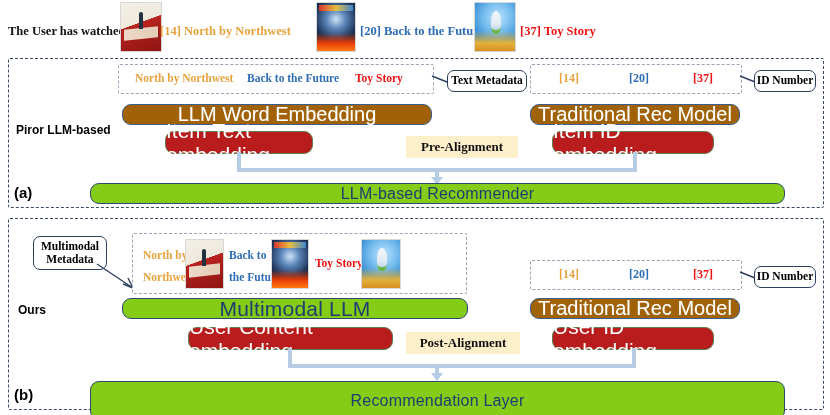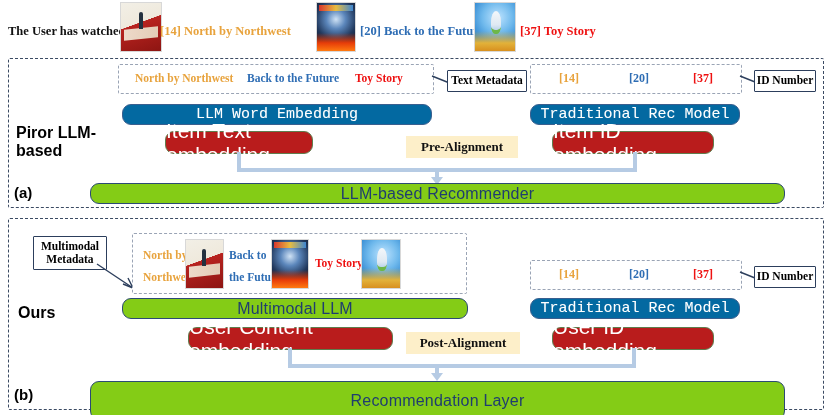--- a/index.html
+++ b/index.html
@@ -68,36 +68,36 @@
   .panel{border:1.6px dashed #3b4a63;border-radius:2px;}
   #panel-a{left:8px;top:58px;width:814px;height:148px;}
   #panel-b{left:8px;top:218px;width:814px;height:190px;}
 
   .panel-tag{
     font-family:"Liberation Sans", sans-serif;
     font-weight:bold;font-size:15px;color:#000;
   }
   .side-label{
     font-family:"Liberation Sans", sans-serif;
-    font-weight:bold;font-size:16px;color:#000;line-height:1.15;
+    font-weight:bold;font-size:12px;color:#000;line-height:1.15;
     text-align:left;
   }
 
   
   .dashbox{border:1.3px dashed #9aa4b5;border-radius:2px;background:#fff;}
 
   
   .bar{
     border-radius:9px;display:flex;align-items:center;justify-content:center;
     box-sizing:border-box;
   }
   .bar-blue{
-    background:#0369a1;border:1.4px solid #3a5f8f;
-    color:#ffffff;font-size:15px;font-weight:400;
-    font-family:Liberation Mono, monospace;
+    background:#a16207;border:1.4px solid #3a5f8f;
+    color:#ffffff;font-size:20px;font-weight:400;
+    font-family:Liberation Sans, sans-serif;
     text-shadow:0 0 1px rgba(255,255,255,.25);
   }
   .bar-green{
     background:#b91c1c;border:1.4px solid #5f7d4d;
     color:#ffffff;font-size:21px;font-weight:400;
     font-family:"Liberation Sans", sans-serif;
   }
   .bar-light{
     background:#84cc16;border:1.4px solid #2c4a74;
     color:#1F3D70;font-size:16px;font-weight:400;
@@ -106,21 +106,21 @@
   }
   .align-box{
     background:#FDEFC9;color:#111;
     font-family:"Liberation Serif", serif;
     font-weight:bold;font-size:13px;
     display:flex;align-items:center;justify-content:center;
   }
 
   
   .callout{
-    background:#ffffff;border:1.4px solid #2c3e5c;border-radius:1px;
+    background:#ffffff;border:1.4px solid #2c3e5c;border-radius:7px;
     font-family:"Liberation Serif", serif;font-weight:bold;font-size:11.5px;
     color:#000;display:flex;align-items:center;justify-content:center;
     text-align:center;line-height:1.15;box-sizing:border-box;
   }
 
   
   .item-text{
     font-family:"Liberation Serif", serif;font-weight:bold;font-size:11.5px;
     white-space:nowrap;
   }
@@ -245,21 +245,21 @@
 <div class="abs dashbox" style="left:530px;top:260px;width:210px;height:28px;">
   <div class="abs id-text" style="left:28px;top:6px;color:#E8A33D;">[14]</div>
   <div class="abs id-text" style="left:98px;top:6px;color:#2E6DB4;">[20]</div>
   <div class="abs id-text" style="left:162px;top:6px;color:#EE1111;">[37]</div>
 </div>
 <svg class="abs lead" style="left:740px;top:266px;" width="22" height="22">
   <path d="M0,6 L20,14" stroke="#2c3e5c" stroke-width="1.4" fill="none"></path>
 </svg>
 <div class="abs callout" style="left:754px;top:266px;width:62px;height:22px;">ID Number</div>
 
-<div class="abs bar bar-light" style="left:122px;top:298px;width:346px;height:21px;font-size:16px;">Multimodal LLM</div>
+<div class="abs bar bar-light" style="left:122px;top:298px;width:346px;height:21px;font-size:21px;">Multimodal LLM</div>
 <div class="abs bar bar-blue" style="left:530px;top:298px;width:210px;height:21px;">Traditional Rec Model</div>
 
 <div class="abs bar bar-green" style="left:188px;top:327px;width:205px;height:23px;">User Content embedding</div>
 <div class="abs bar bar-green" style="left:552px;top:327px;width:162px;height:23px;">User ID embedding</div>
 
 <div class="abs align-box" style="left:406px;top:332px;width:114px;height:22px;">Post-Alignment</div>
 
 <div class="abs conn conn-v" style="left:288px;top:348px;height:18px;"></div>
 <div class="abs conn conn-h" style="left:288px;top:364px;width:348px;"></div>
 <div class="abs conn conn-v" style="left:632px;top:348px;height:18px;"></div>

